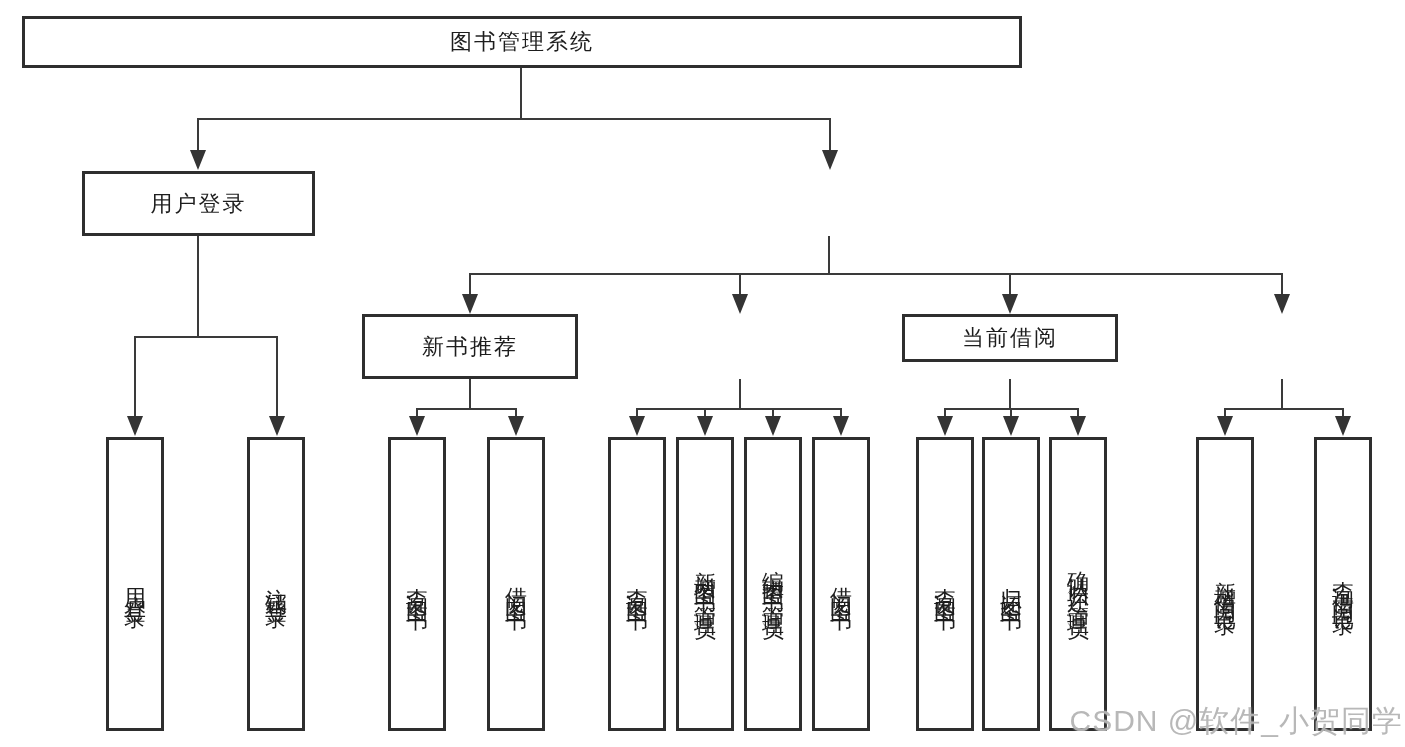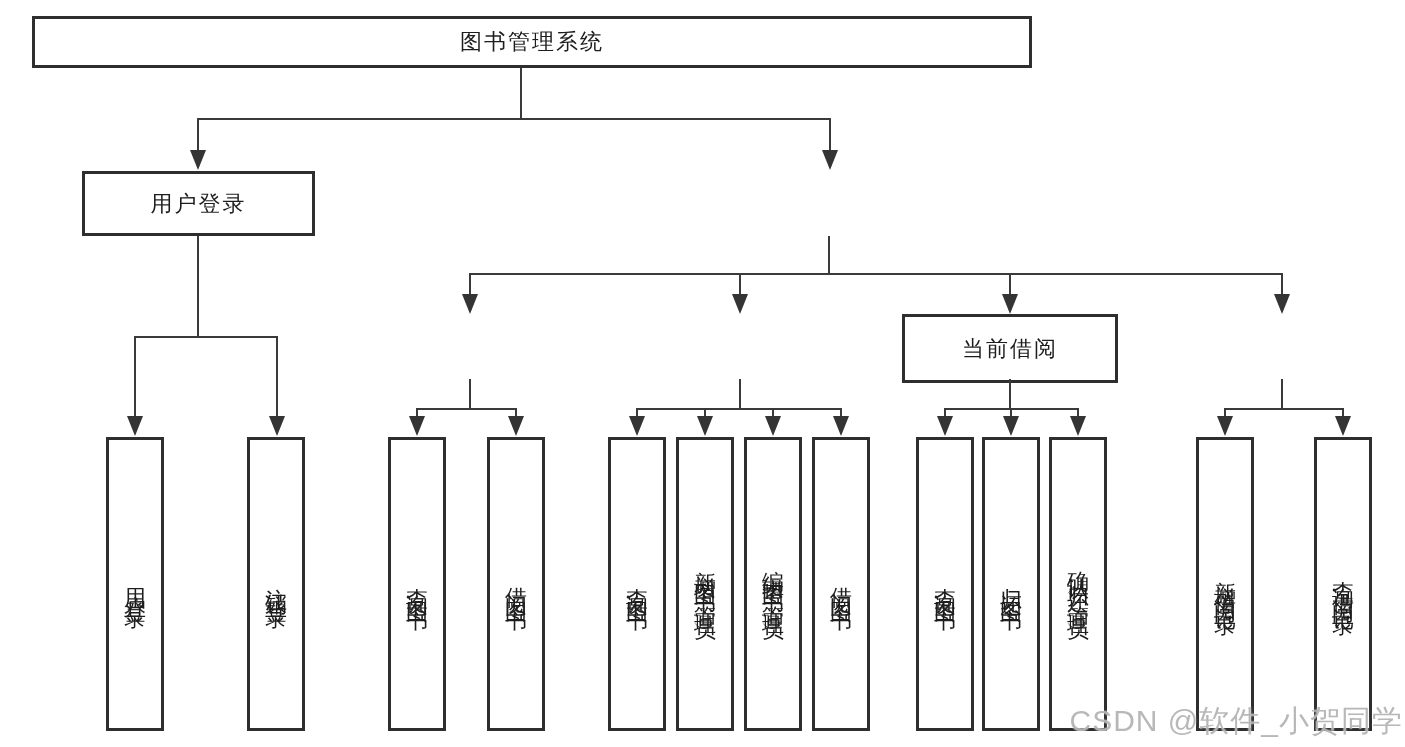--- a/index.html
+++ b/index.html
@@ -31,21 +31,21 @@
     position:absolute;right:2px;bottom:5px;z-index:6;
     font-size:30px;color:#b5b5b5;opacity:.95;text-shadow:0 0 2px #ffffff;
     letter-spacing:1px;white-space:nowrap;
   }
 </style>
 </head>
 <body>
 
 <div id="canvas">
 
-  <div class="hbox" style="left:32px;top:16px;width:1000px;height:52px">
+  <div class="hbox" style="left:22px;top:16px;width:1000px;height:52px">
     <span>图书管理系统</span>
   </div>
 
   <div class="vl" style="left:520px;top:68px;height:50px"></div>
   <div class="hl" style="left:197px;top:118px;width:634px"></div>
   <div class="vl" style="left:197px;top:118px;height:34px"></div>
   <div class="arw" style="left:190px;top:150px"></div>
   <div class="vl" style="left:829px;top:118px;height:34px"></div>
   <div class="arw" style="left:822px;top:150px"></div>
 
@@ -64,21 +64,24 @@
   <div class="hl" style="left:469px;top:273px;width:814px"></div>
   <div class="vl" style="left:469px;top:273px;height:24px"></div>
   <div class="arw" style="left:462px;top:294px"></div>
   <div class="vl" style="left:739px;top:273px;height:24px"></div>
   <div class="arw" style="left:732px;top:294px"></div>
   <div class="vl" style="left:1009px;top:273px;height:24px"></div>
   <div class="arw" style="left:1002px;top:294px"></div>
   <div class="vl" style="left:1281px;top:273px;height:24px"></div>
   <div class="arw" style="left:1274px;top:294px"></div>
 
-  <div class="hbox" style="left:902px;top:314px;width:216px;height:69px">
+  <div class="hbox" style="left:362px;top:314px;width:216px;height:65px">
+    <span>新书推荐</span>
+  </div>
+  <div class="hbox" style="left:902px;top:314px;width:216px;height:48px">
     <span>当前借阅</span>
   </div>
 
   <div class="vl" style="left:469px;top:379px;height:29px"></div>
   <div class="vl" style="left:739px;top:379px;height:29px"></div>
   <div class="vl" style="left:1009px;top:379px;height:29px"></div>
   <div class="vl" style="left:1281px;top:379px;height:29px"></div>
 
   <div class="hl" style="left:416px;top:408px;width:100px"></div>
   <div class="hl" style="left:636px;top:408px;width:205px"></div>

